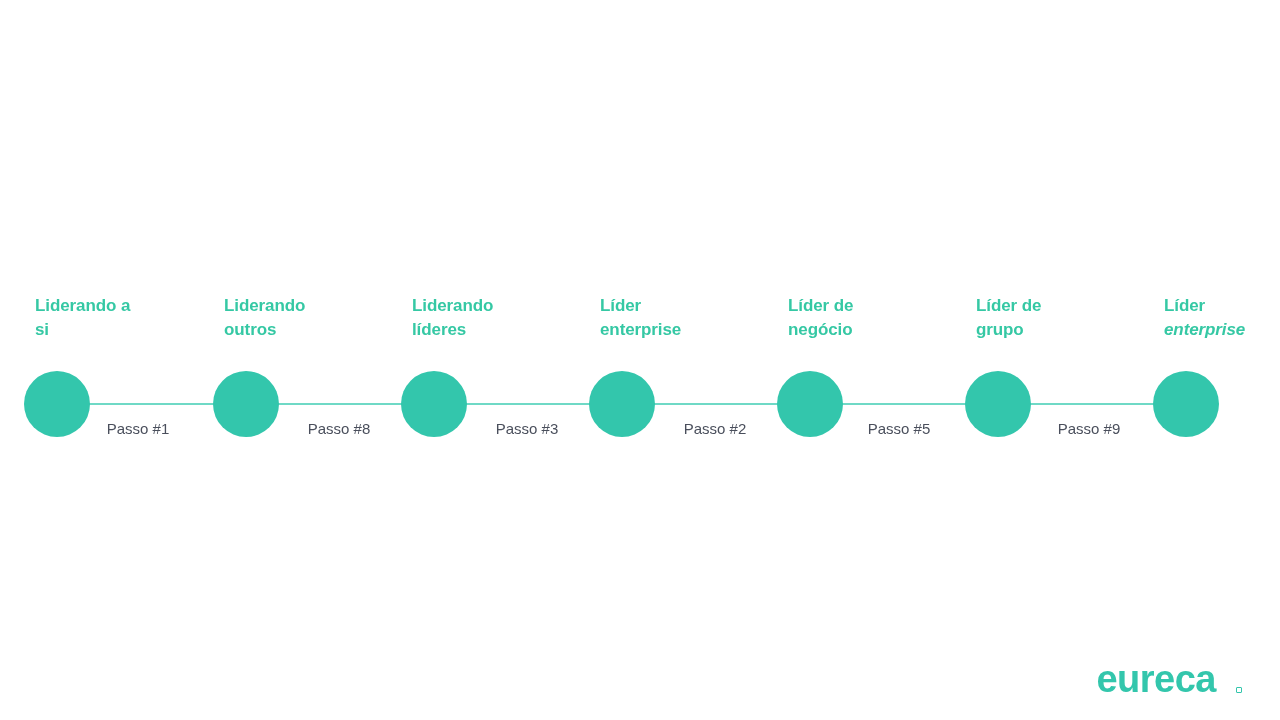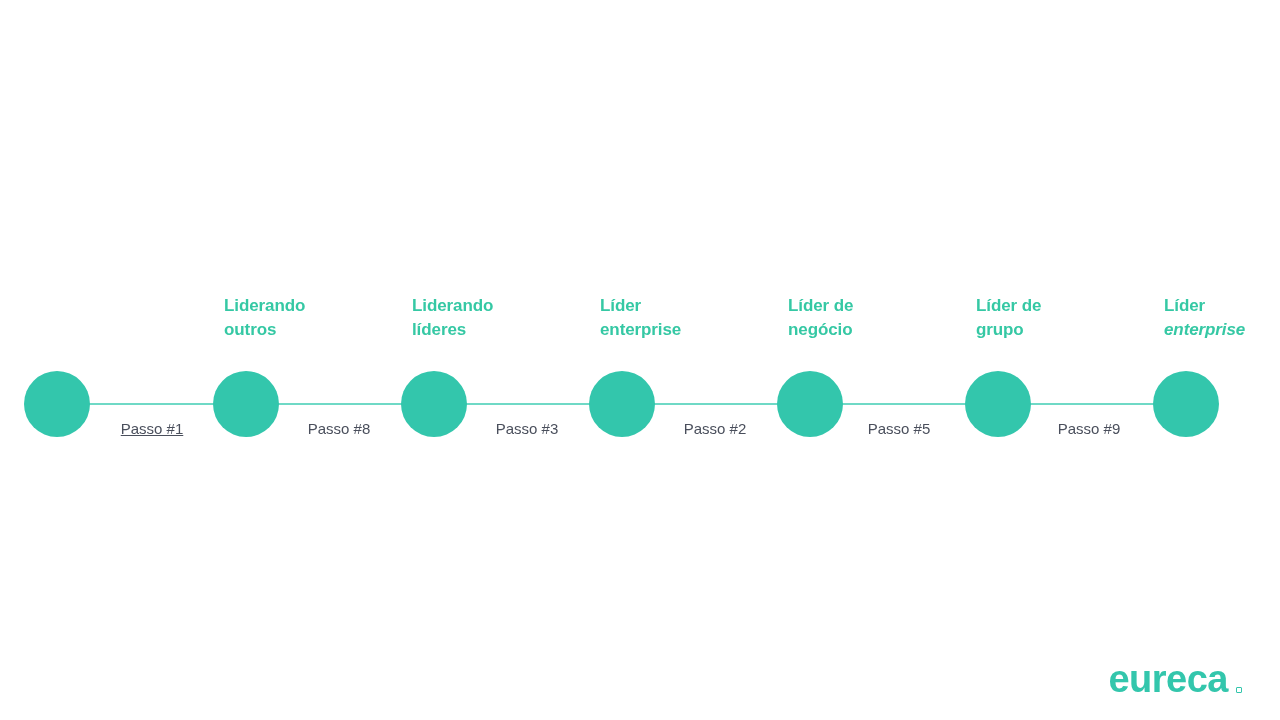--- a/index.html
+++ b/index.html
@@ -59,21 +59,21 @@
     transform:translateX(-50%);
   }
 
   
   #logo {
     position:absolute;
     right:38px;
     bottom:22px;
     display:flex;
     align-items:flex-end;
-    gap:8px;
+    gap:20px;
   }
   #logo .wordmark {
     font-size:38px;
     font-weight:bold;
     letter-spacing:-0.5px;
     color:#33C6AC;
     line-height:1;
   }
   #logo .mark-dot {
     width:6px; height:6px;
@@ -83,34 +83,35 @@
   }
 </style>
 </head>
 <body>
 
 <div id="stage">
 
   <div id="timeline">
     <div class="track"></div>
 
+  <div class="node-label" style="left: 35px;"><span>Liderando a</span><br><span>si</span></div>
       <div class="node" style="left: 57px; background: rgb(51, 198, 172);"></div>
       <div class="node-label" style="left: 224px;"><span>Liderando</span><br><span>outros</span></div>
       <div class="node" style="left: 246px; background: rgb(51, 198, 172);"></div>
       <div class="node-label" style="left: 412px;"><span>Liderando</span><br><span>líderes</span></div>
       <div class="node" style="left: 434px; background: rgb(51, 198, 172);"></div>
       <div class="node-label" style="left: 600px;"><span>Líder</span><br><span>enterprise</span></div>
       <div class="node" style="left: 622px; background: rgb(51, 198, 172);"></div>
       <div class="node-label" style="left: 788px;"><span>Líder de</span><br><span>negócio</span></div>
       <div class="node" style="left: 810px; background: rgb(51, 198, 172);"></div>
       <div class="node-label" style="left: 976px;"><span>Líder de</span><br><span>grupo</span></div>
       <div class="node" style="left: 998px; background: rgb(51, 198, 172);"></div>
       <div class="node-label" style="left: 1164px;"><span>Líder</span><br><span class="ital">enterprise</span></div>
       <div class="node" style="left: 1186px; background: rgb(51, 198, 172);"></div>
-      <div class="step-label" style="left: 152px; text-decoration: underline;">Passo #1</div>
+      <div class="step-label" style="left: 138px;">Passo #1</div>
       <div class="step-label" style="left: 339px;">Passo #8</div>
       <div class="step-label" style="left: 527px; text-align: right;">Passo #3</div>
       <div class="step-label" style="left: 715px;">Passo #2</div>
       <div class="step-label" style="left: 878px; margin-left: 21px;">Passo #5</div>
       <div class="step-label" style="left: 1089px;">Passo #9</div>
     </div>
 
   <div id="logo">
     <span class="wordmark">eureca</span>
     <span class="mark-dot"></span>

